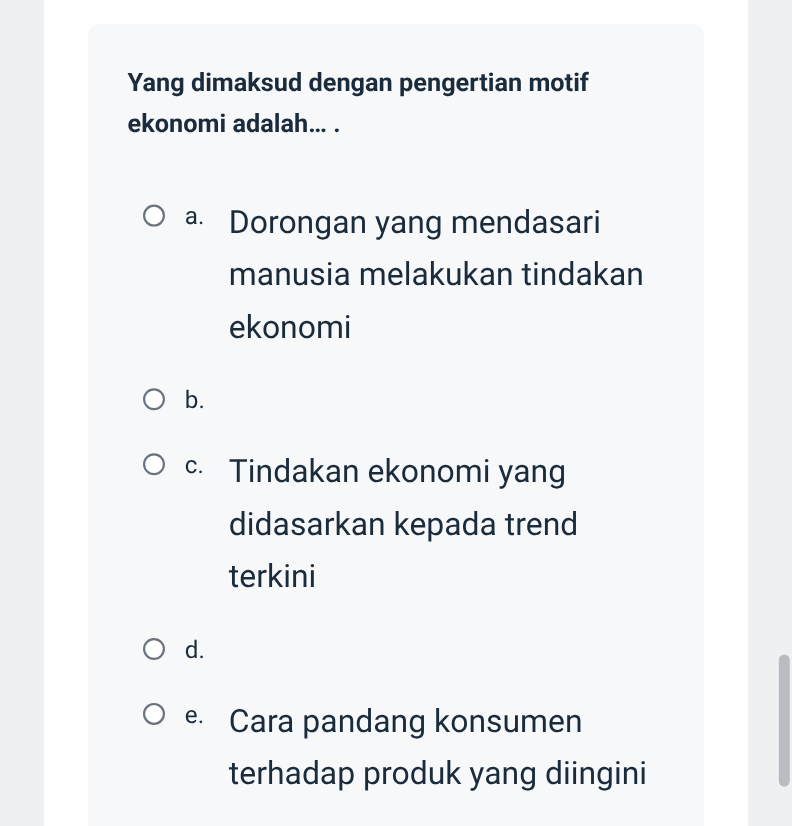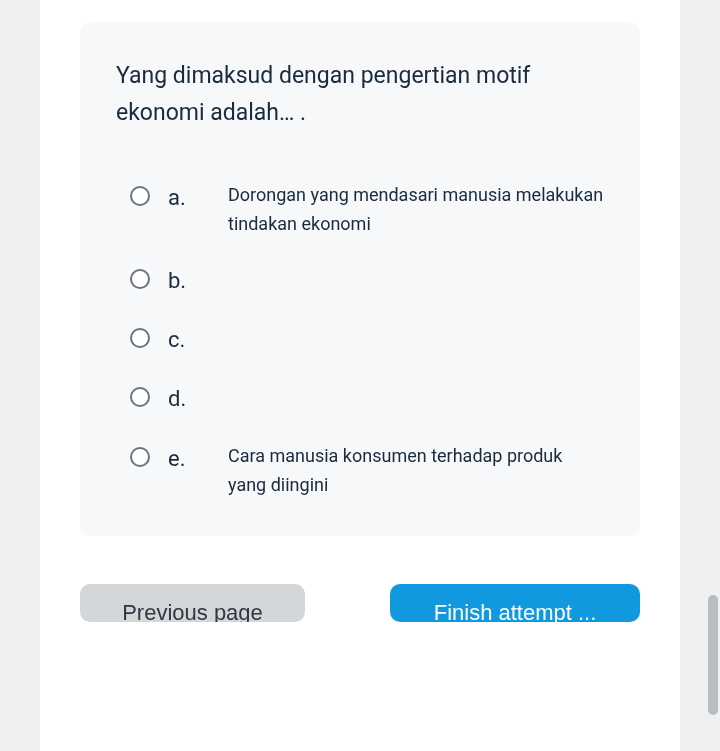--- a/index.html
+++ b/index.html
@@ -28,21 +28,21 @@
       margin: 0 40px 0 40px;
       padding: 36px 36px 36px 36px;
       position: relative;
       top: 22px;
     }
     .question-text {
       font-size: 23px;
       color: #1a2b3c;
       line-height: 1.6;
       margin-bottom: 48px;
-      font-weight: 400;
+      font-weight: 700;
     }
     .options {
       padding-left: 14px;
     }
     .option-row {
       display: flex;
       align-items: flex-start;
       margin-bottom: 24px;
       cursor: pointer;
     }
@@ -61,25 +61,24 @@
     }
     .option-letter {
       font-size: 22px;
       color: #1a2b3c;
       width: 30px;
       flex-shrink: 0;
       margin-right: 10px;
       line-height: 1.6;
     }
     .option-text {
-      font-size: 18px;
+      font-size: 29px;
       color: #1a2b3c;
       line-height: 1.65;
       flex: 1;
-      margin-left: 20px;
     }
     .nav-buttons {
       display: flex;
       justify-content: space-between;
       margin: 48px 40px 0 40px;
       position: relative;
       top: 22px;
     }
     .btn {
       border: none;
@@ -138,31 +137,32 @@
       </label>
 
       <label class="option-row">
         <span class="radio"></span>
         <span class="option-letter">b.</span>
       </label>
 
       <label class="option-row">
         <span class="radio"></span>
         <span class="option-letter">c.</span>
+        <span class="option-text">Tindakan ekonomi yang didasarkan kepada trend terkini</span>
       </label>
 
       <label class="option-row">
         <span class="radio"></span>
         <span class="option-letter">d.</span>
       </label>
 
       <label class="option-row">
         <span class="radio"></span>
         <span class="option-letter">e.</span>
-        <span class="option-text">Cara manusia konsumen terhadap produk yang diingini</span>
+        <span class="option-text">Cara pandang konsumen terhadap produk yang diingini</span>
       </label>
 
     </div>
   </div>
 
   <div class="nav-buttons">
     <button class="btn btn-prev">Previous page</button>
     <button class="btn btn-finish">Finish attempt ...</button>
   </div>
 

